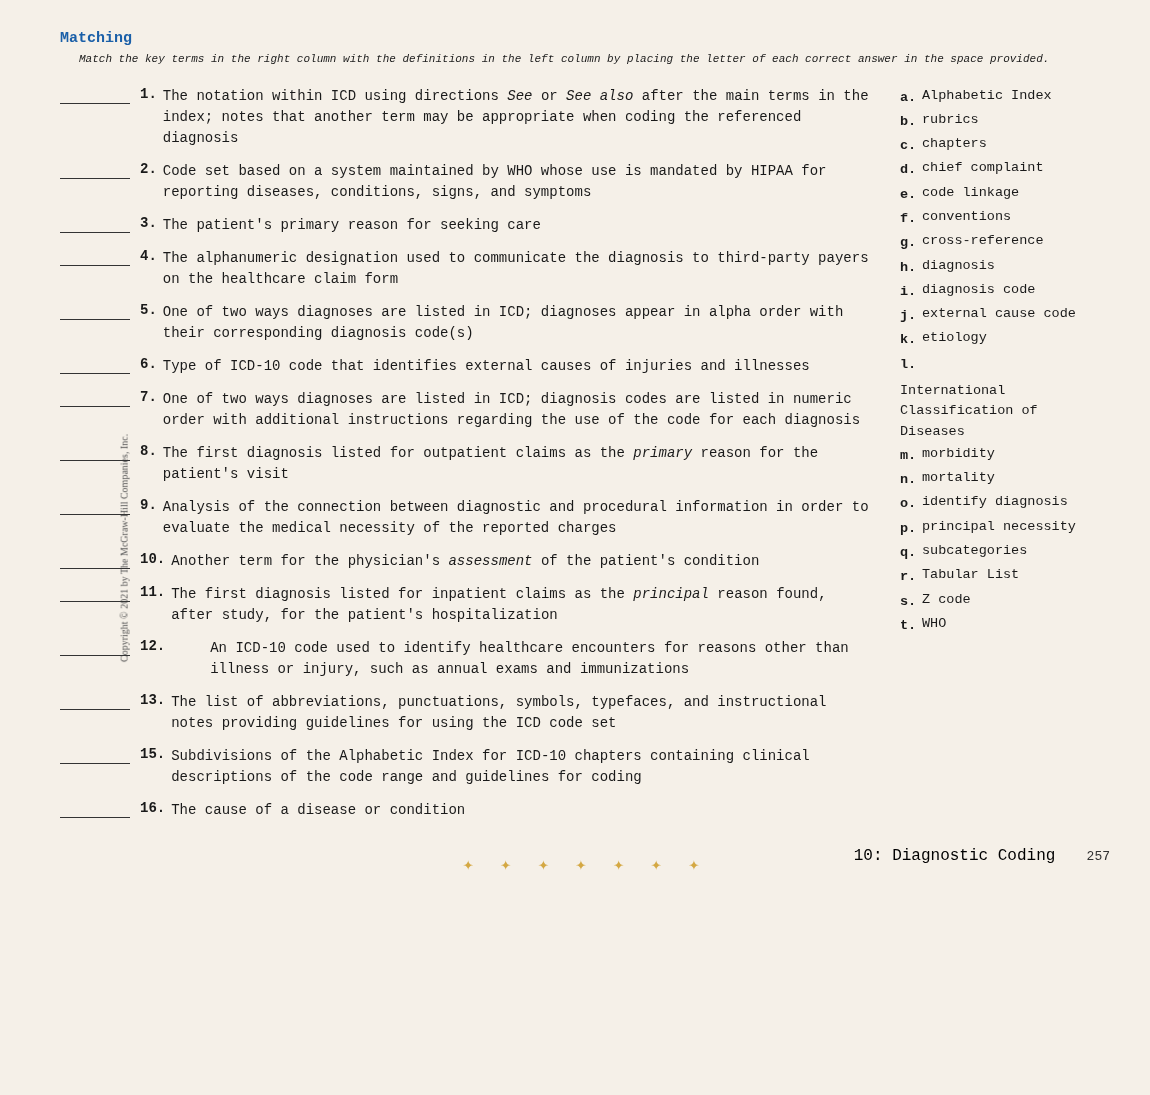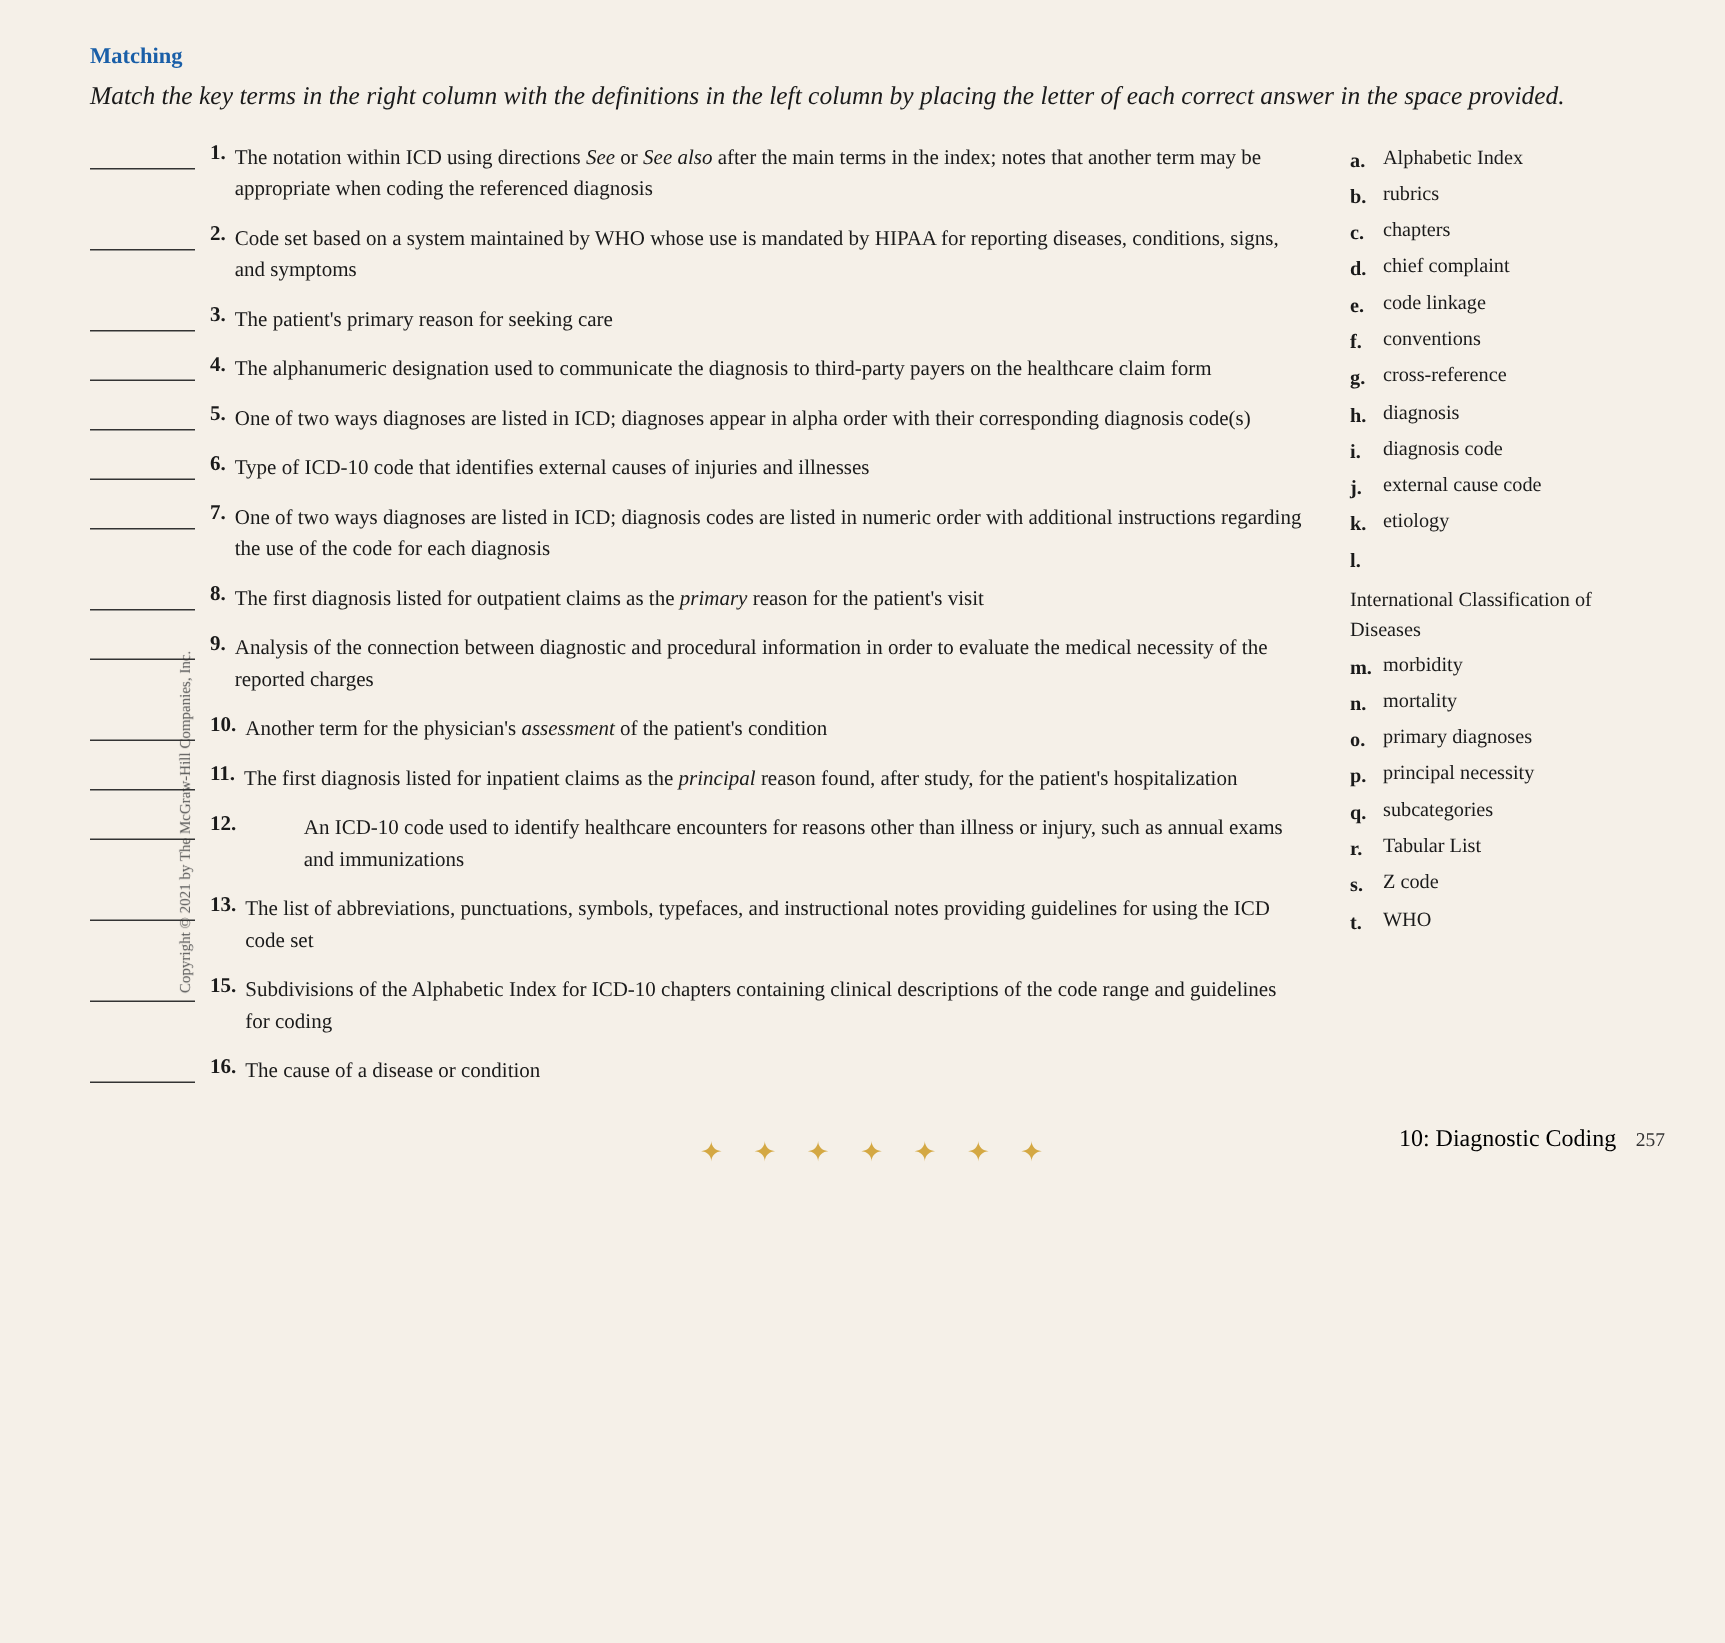--- a/index.html
+++ b/index.html
@@ -9,32 +9,34 @@
       font-size: 14px;
       color: #1a1a1a;
       padding: 30px 40px 30px 60px;
       min-height: 1095px;
       position: relative;
     }
     .page-container {
       max-width: 1070px;
       margin: 0 auto;
       position: relative;
+      font-family: Liberation Mono, monospace;
     }
     .section-title {
       color: #1a5fa8;
       font-weight: bold;
       font-size: 15px;
       margin-bottom: 4px;
     }
     .instructions {
       font-style: italic;
-      font-size: 17px;
+      font-size: 11px;
       margin-bottom: 18px;
       line-height: 1.5;
+      margin-left: 19px;
     }
     .content-area {
       display: flex;
       gap: 0;
     }
     .left-column {
       flex: 1;
       padding-right: 20px;
     }
     .right-column {
@@ -285,21 +287,21 @@
           <li>
             <span class="answer-letter">m.</span>
             <span class="answer-text">morbidity</span>
           </li>
           <li>
             <span class="answer-letter">n.</span>
             <span class="answer-text">mortality</span>
           </li>
           <li>
             <span class="answer-letter">o.</span>
-            <span class="answer-text">primary diagnoses</span>
+            <span class="answer-text">identify diagnosis</span>
           </li>
           <li>
             <span class="answer-letter">p.</span>
             <span class="answer-text">principal necessity</span>
           </li>
           <li>
             <span class="answer-letter">q.</span>
             <span class="answer-text">subcategories</span>
           </li>
           <li>

